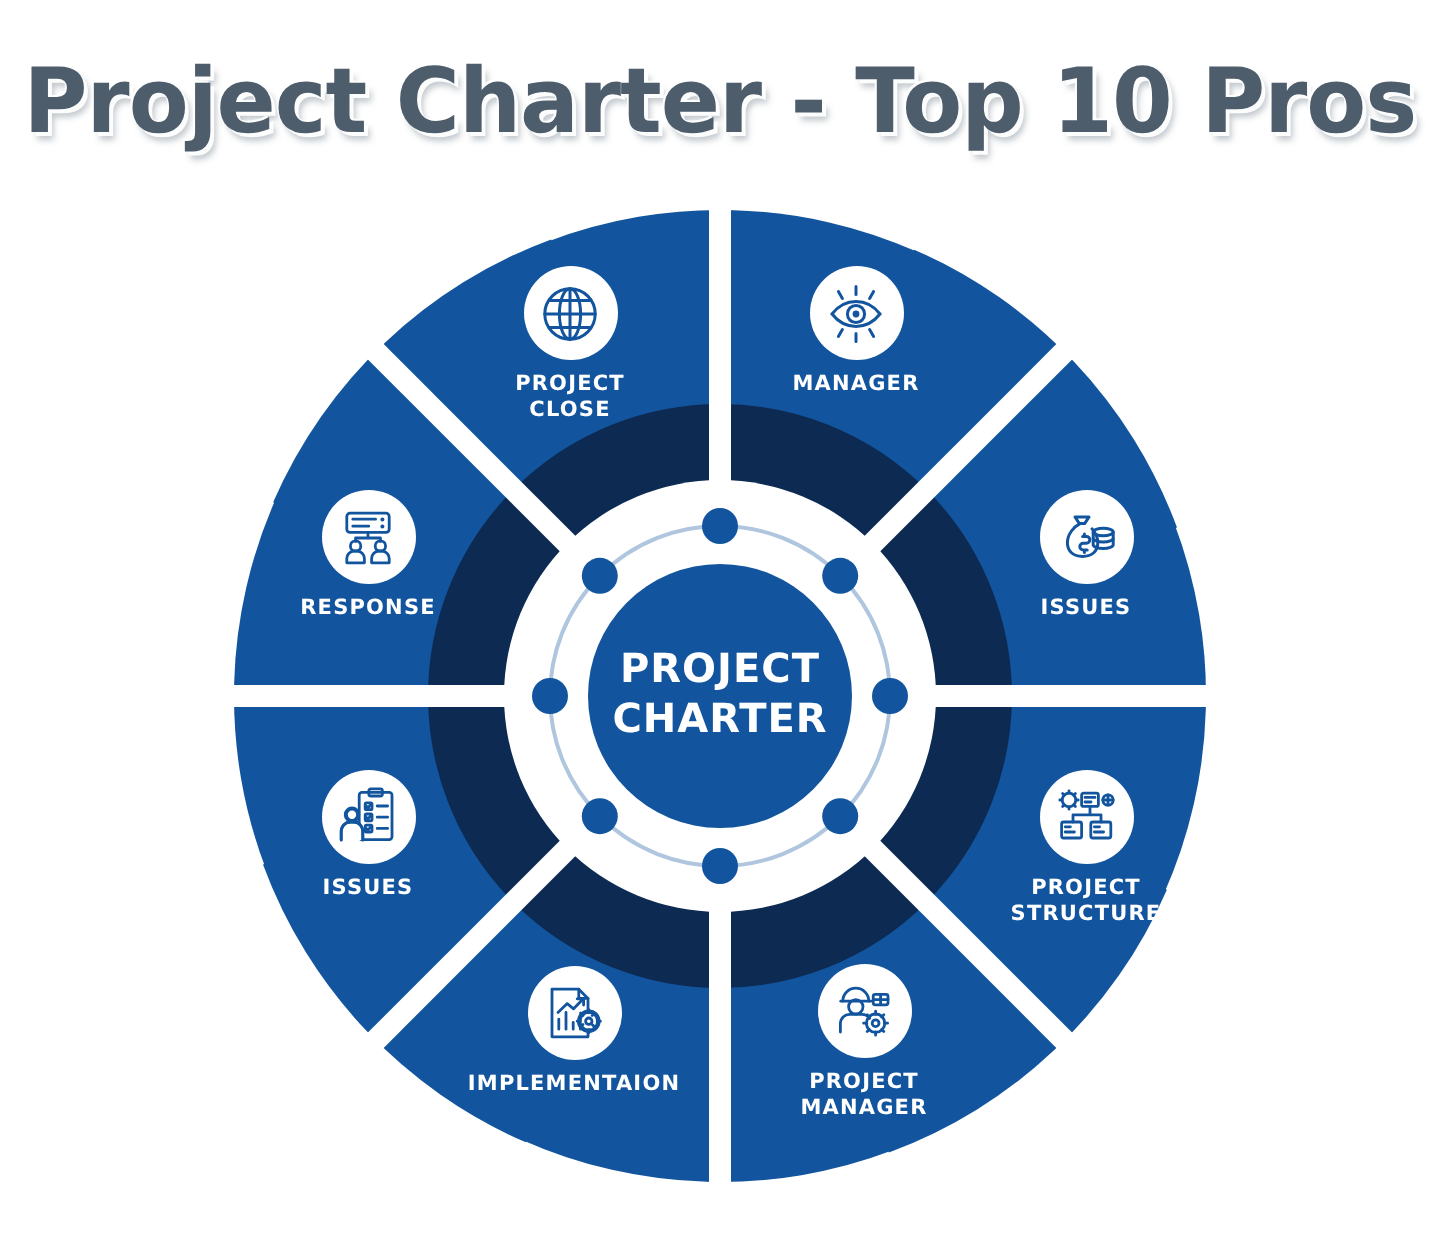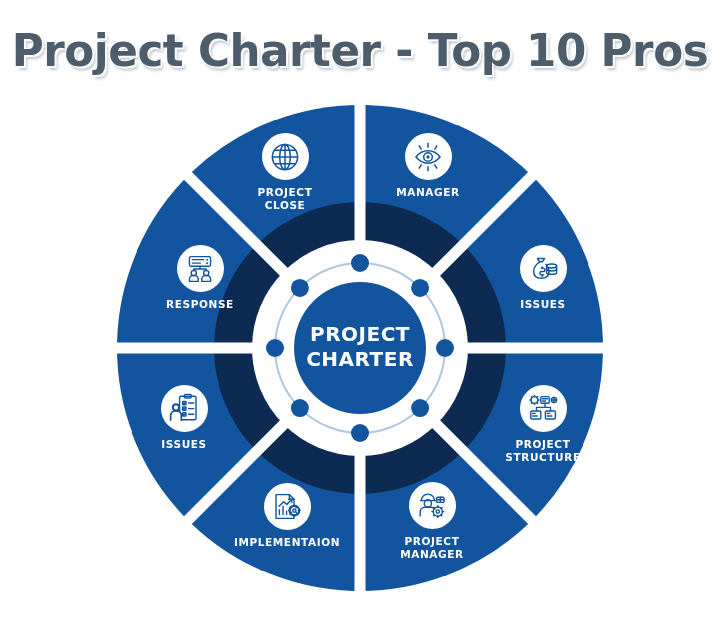--- a/index.html
+++ b/index.html
@@ -312,21 +312,21 @@
         <path d="M21.6 11h5.2M21.6 16.6h5.2M21.6 22.2h5.2"></path>
         <circle cx="9" cy="15.4" r="3.4" fill="#ffffff"></circle>
         <circle cx="9" cy="15.4" r="2.8"></circle>
         <path d="M3.6 28v-4.4c0-2.6 2.1-4.6 4.6-4.6h1.6c2.6 0 4.6 2.1 4.6 4.6V28" fill="#ffffff"></path>
         <path d="M3.6 28v-4.4c0-2.6 2.1-4.6 4.6-4.6h1.6c2.6 0 4.6 2.1 4.6 4.6V28"></path>
       </svg>
     </div>
     <div class="seg-label">ISSUES</div>
   </div>
 
-  <div class="seg-overlay" style="left:200px; top:245px;">
+  <div class="seg-overlay" style="left:184px; top:245px;">
     <div class="seg-icon-bubble">
       <svg width="34" height="34" viewBox="0 0 34 34" fill="none" stroke="#12559E" stroke-width="1.4" stroke-linecap="round" stroke-linejoin="round">
         <rect x="6.4" y="4.6" width="21.2" height="9.6" rx="1.6"></rect>
         <path d="M9.4 7.6h11.4M9.4 11.1h8"></path>
         <circle cx="24.2" cy="7.8" r="1" fill="#12559E" stroke="none"></circle>
         <circle cx="24.2" cy="11.2" r="1" fill="#12559E" stroke="none"></circle>
         <path d="M17 14.2v2.8M17 17h-6.2v1.8M17 17h6.2v1.8"></path>
         <circle cx="10.8" cy="21" r="2.6"></circle>
         <path d="M6.4 29.4v-2.2c0-2 1.7-3.7 3.7-3.7h1.4c2 0 3.7 1.7 3.7 3.7v2.2z"></path>
         <circle cx="23.2" cy="21" r="2.6"></circle>

